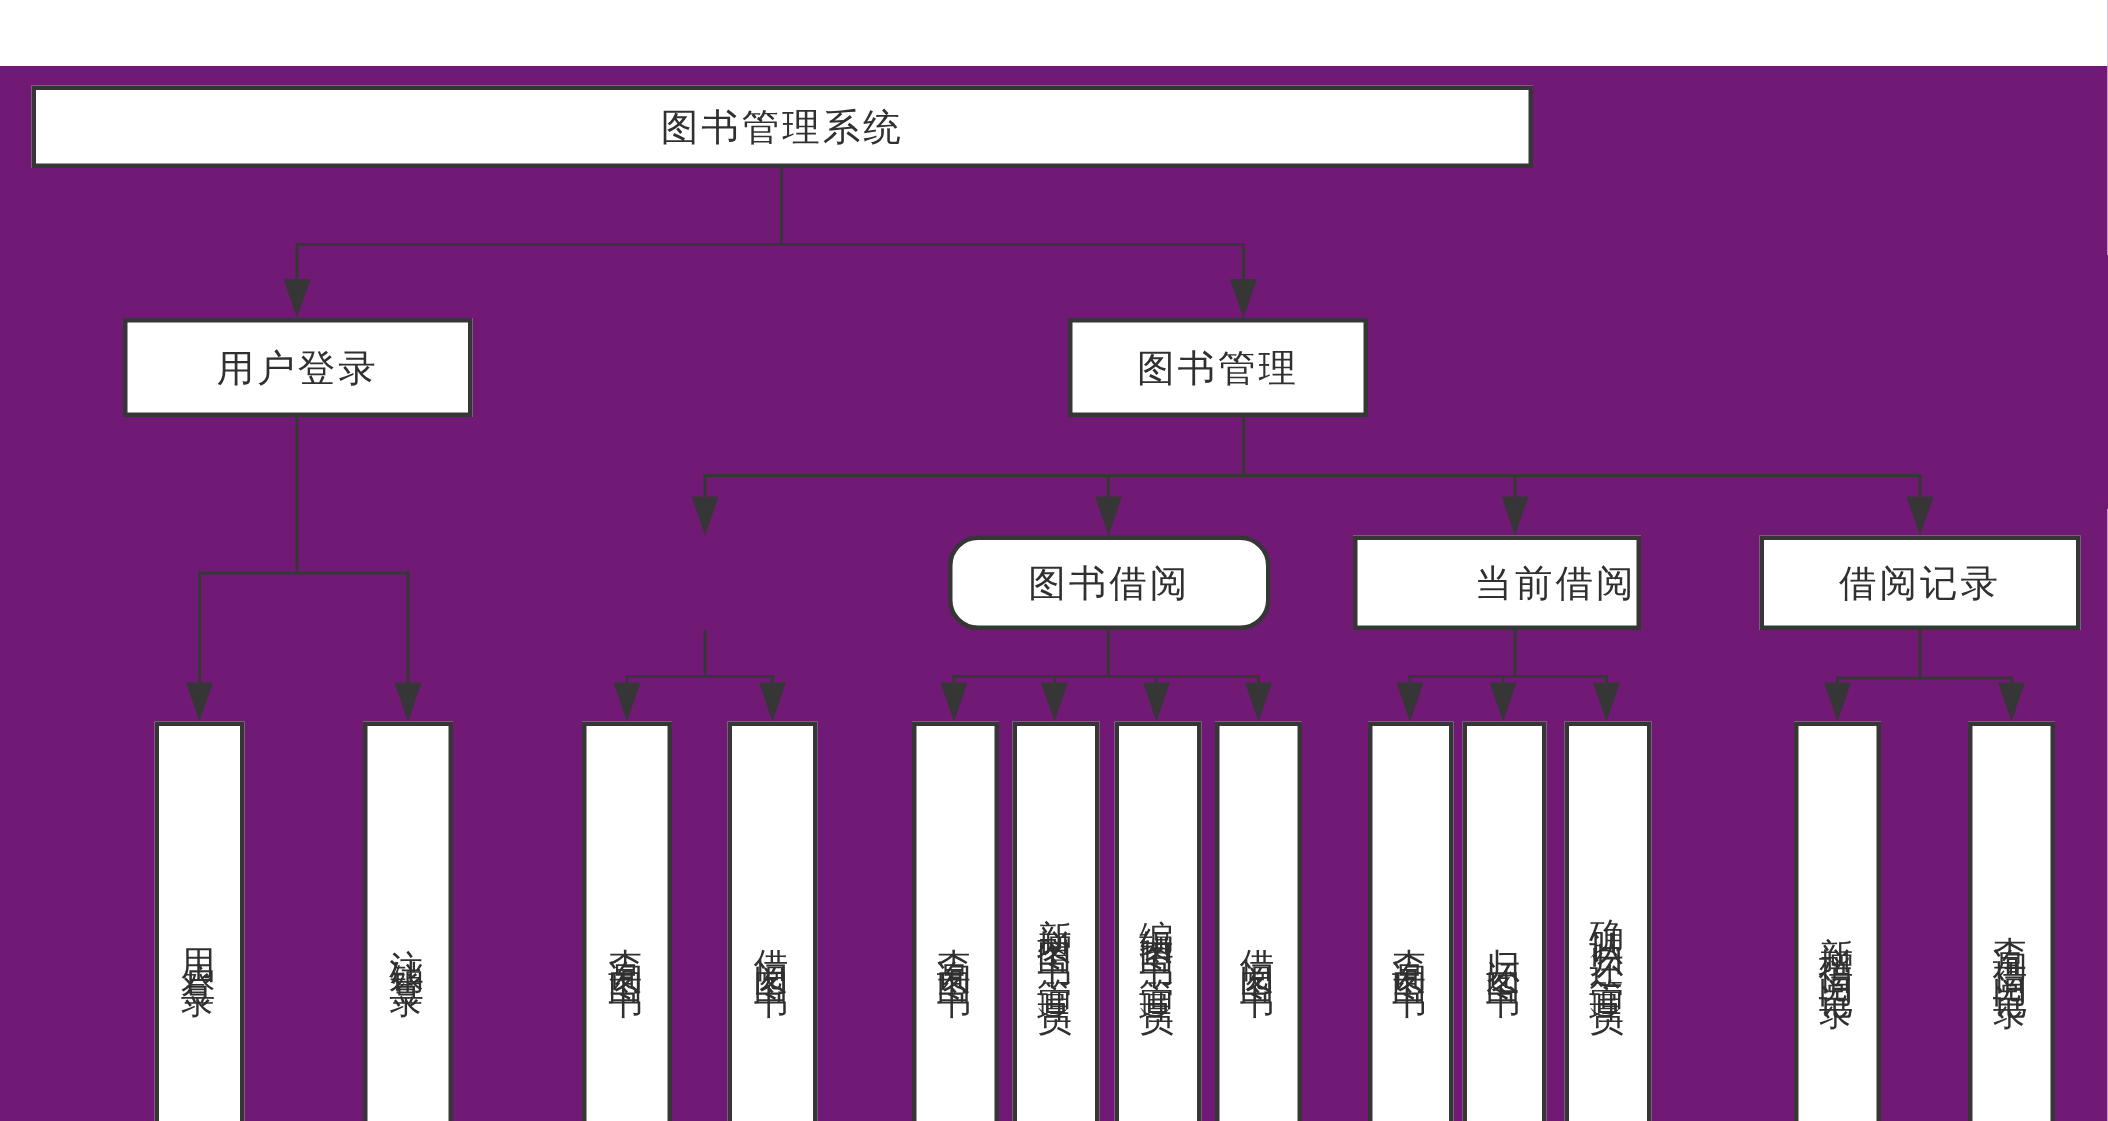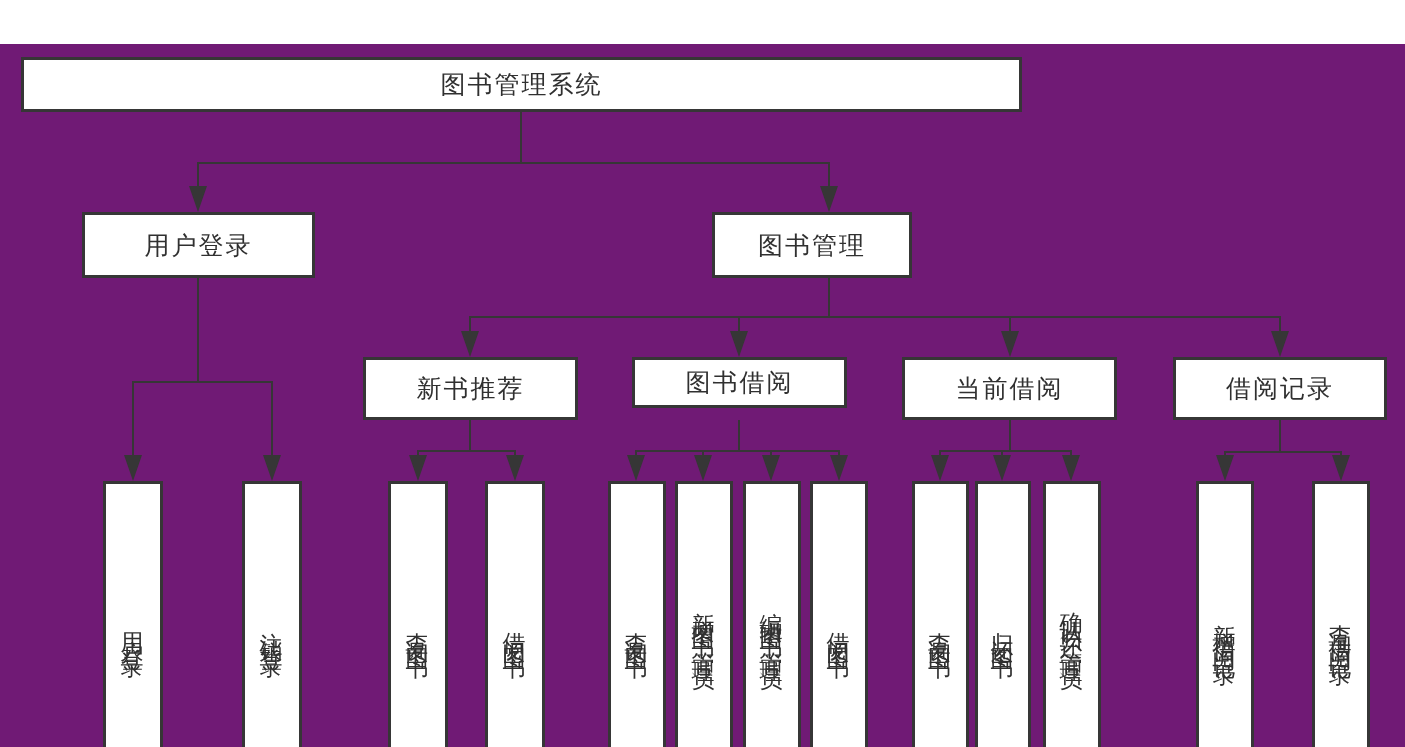--- a/index.html
+++ b/index.html
@@ -65,27 +65,24 @@
     <span>图书管理系统</span>
   </div>
 
   <div class="box hbox" style="left:82px;top:168px;width:233px;height:66px;">
     <span>用户登录</span>
   </div>
   <div class="box hbox" style="left:712px;top:168px;width:200px;height:66px;">
     <span>图书管理</span>
   </div>
 
-  <div class="box hbox" style="left:363px;top:313px;width:215px;height:63px;">
-    <span>新书推荐</span>
-  </div>
-  <div class="box hbox" style="left:632px;top:313px;width:215px;height:51px;">
+  <div class="box hbox" style="left:632px;top:313px;width:215px;height:63px;border-radius:20px;">
     <span>图书借阅</span>
   </div>
-  <div class="box hbox" style="left:902px;top:313px;width:215px;height:63px;">
+  <div class="box hbox" style="left:902px;top:313px;width:192px;height:63px;justify-content:flex-end;">
     <span>当前借阅</span>
   </div>
   <div class="box hbox" style="left:1173px;top:313px;width:214px;height:63px;">
     <span>借阅记录</span>
   </div>
 
   <div class="box vbox" style="left:103px;top:437px;width:60px;height:298px;">
     <span>用户登录</span>
   </div>
   <div class="box vbox" style="left:242px;top:437px;width:60px;height:298px;">

